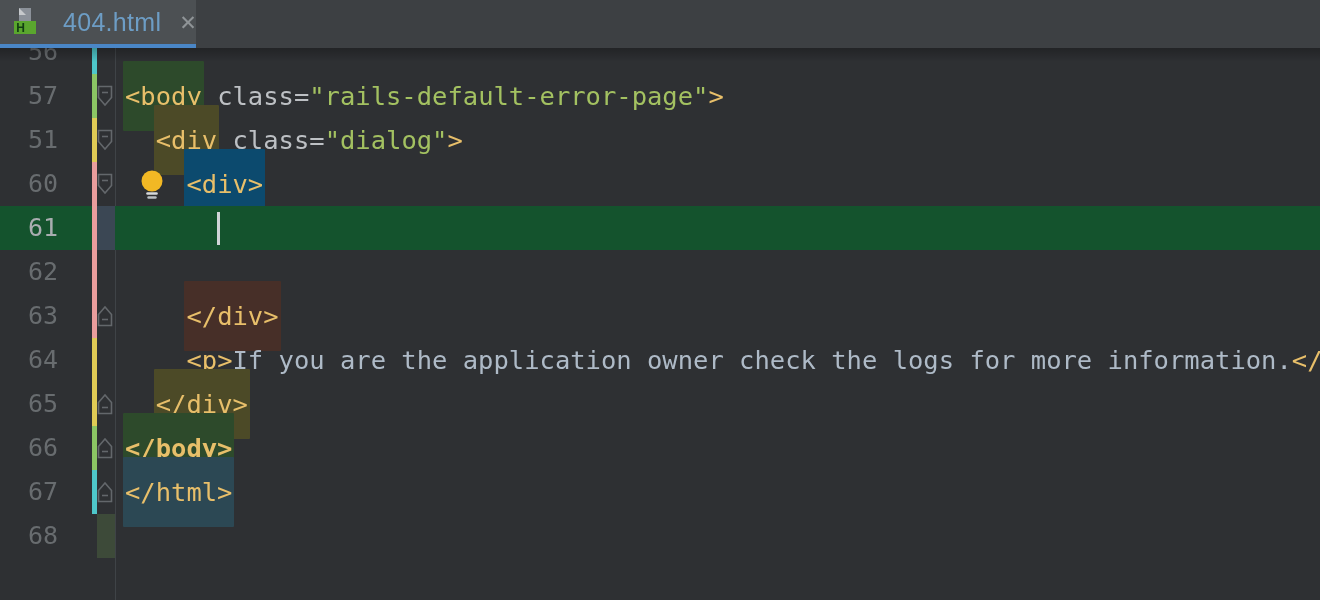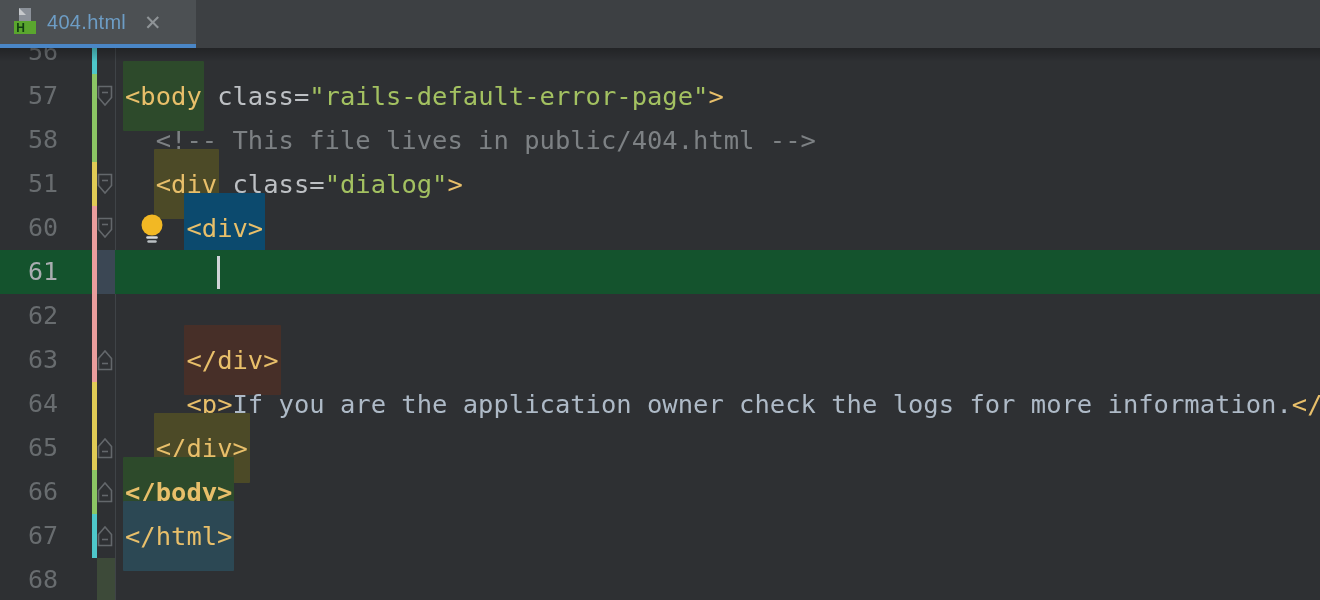--- a/index.html
+++ b/index.html
@@ -11,21 +11,21 @@
   *{box-sizing:border-box;margin:0;padding:0}
   html,body{width:1320px;height:600px;overflow:hidden;background:#2e3033;}
   body{font-family:"Liberation Sans",sans-serif;}
 
   
   .tabbar{height:48px;width:100%;background:#3d4043;display:flex;align-items:stretch;}
   .tab{width:196px;background:#4c5053;position:relative;display:flex;align-items:center;
        padding:0 8px 4px 12px;cursor:pointer;}
   .tab::after{content:"";position:absolute;left:0;right:0;bottom:0;height:4px;background:var(--accent);}
   .fileicon{width:26px;height:30px;display:inline-block;flex:0 0 auto;}
-  .tabtitle{color:var(--filename);font-size:20px;margin-left:9px;letter-spacing:.3px;}
+  .tabtitle{color:var(--filename);font-size:25px;margin-left:25px;letter-spacing:.3px;}
   .tabclose{color:#8f9497;font-size:21px;margin-left:18px;line-height:1;cursor:pointer;}
 
   
   .editor{position:relative;width:1320px;height:552px;background:#2e3033;overflow:hidden;
           font-family:"DejaVu Sans Mono","Liberation Mono",monospace;font-size:25.5px;}
   .topshadow{position:absolute;top:0;left:0;right:0;height:14px;z-index:5;pointer-events:none;
           background:linear-gradient(rgba(0,0,0,.26),rgba(0,0,0,0));}
   .foldline{position:absolute;left:115px;top:0;bottom:0;width:1px;background:#3f4347;z-index:1;}
   .rows{position:absolute;top:-18px;left:0;right:0;z-index:2;}
   .row{position:relative;height:44px;line-height:44px;white-space:pre;}
@@ -62,21 +62,20 @@
 </div>
 
 <div class="editor">
   <div class="foldline"></div>
   <div class="rows" id="rows">
       <div class="row"><span class="lnum">56</span><span class="stripe" style="background: rgb(78, 199, 202);"></span><span class="code"></span></div>
       <div class="row"><span class="lnum">57</span><span class="stripe" style="background: rgb(139, 197, 100);"></span><span class="fold"><svg width="18" height="22" viewBox="0 0 18 22">
             <path d="M2.5 1.5 h13 v11 l-6.5 7.5 l-6.5 -7.5 z" fill="none" stroke="#63676b" stroke-width="1.6"></path>
             <line x1="6" y1="7.5" x2="12" y2="7.5" stroke="#63676b" stroke-width="1.6"></line>
           </svg></span><span class="code"><span class="tk-tag hl" style="background: rgb(45, 74, 43);">&lt;body</span><span class="tk-text"> </span><span class="tk-attr">class</span><span class="tk-attr">=</span><span class="tk-string">"rails-default-error-page"</span><span class="tk-tag">&gt;</span></span></div>
-      <div class="row"><span class="lnum">58</span><span class="stripe" style="background: rgb(139, 197, 100);"></span><span class="code"><span class="tk-text">  </span><span class="tk-comment">&lt;!-- This file lives in public/404.html --&gt;</span></span></div>
       <div class="row"><span class="lnum">51</span><span class="stripe" style="background: rgb(224, 203, 85);"></span><span class="fold"><svg width="18" height="22" viewBox="0 0 18 22">
             <path d="M2.5 1.5 h13 v11 l-6.5 7.5 l-6.5 -7.5 z" fill="none" stroke="#63676b" stroke-width="1.6"></path>
             <line x1="6" y1="7.5" x2="12" y2="7.5" stroke="#63676b" stroke-width="1.6"></line>
           </svg></span><span class="code"><span class="tk-text">  </span><span class="tk-tag hl" style="background: rgb(76, 74, 39);">&lt;div</span><span class="tk-text"> </span><span class="tk-attr">class</span><span class="tk-attr">=</span><span class="tk-string">"dialog"</span><span class="tk-tag">&gt;</span></span></div>
       <div class="row"><span class="lnum">60</span><span class="stripe" style="background: rgb(234, 157, 157);"></span><span class="fold"><svg width="18" height="22" viewBox="0 0 18 22">
             <path d="M2.5 1.5 h13 v11 l-6.5 7.5 l-6.5 -7.5 z" fill="none" stroke="#63676b" stroke-width="1.6"></path>
             <line x1="6" y1="7.5" x2="12" y2="7.5" stroke="#63676b" stroke-width="1.6"></line>
           </svg></span><span class="bulb"><svg width="26" height="32" viewBox="0 0 26 32">
             <circle cx="13" cy="12" r="10.5" fill="#f2b824"></circle>
             <path d="M8.5 24.5 h9" stroke="#d7dadc" stroke-width="2.6" stroke-linecap="round"></path>

